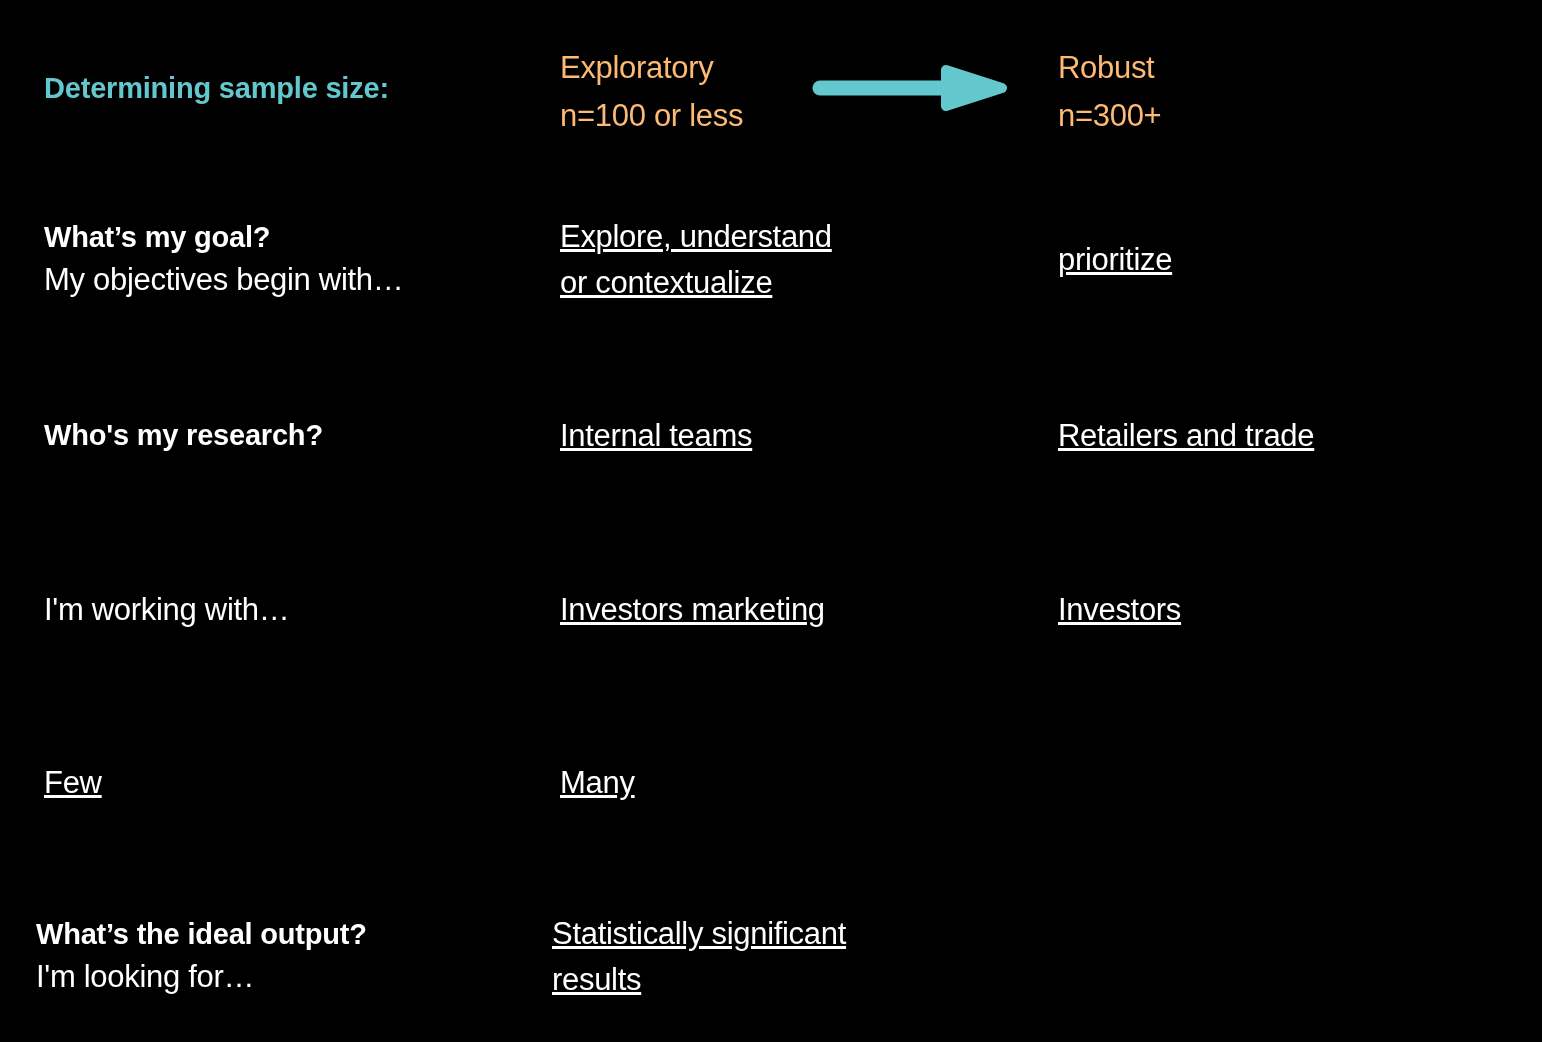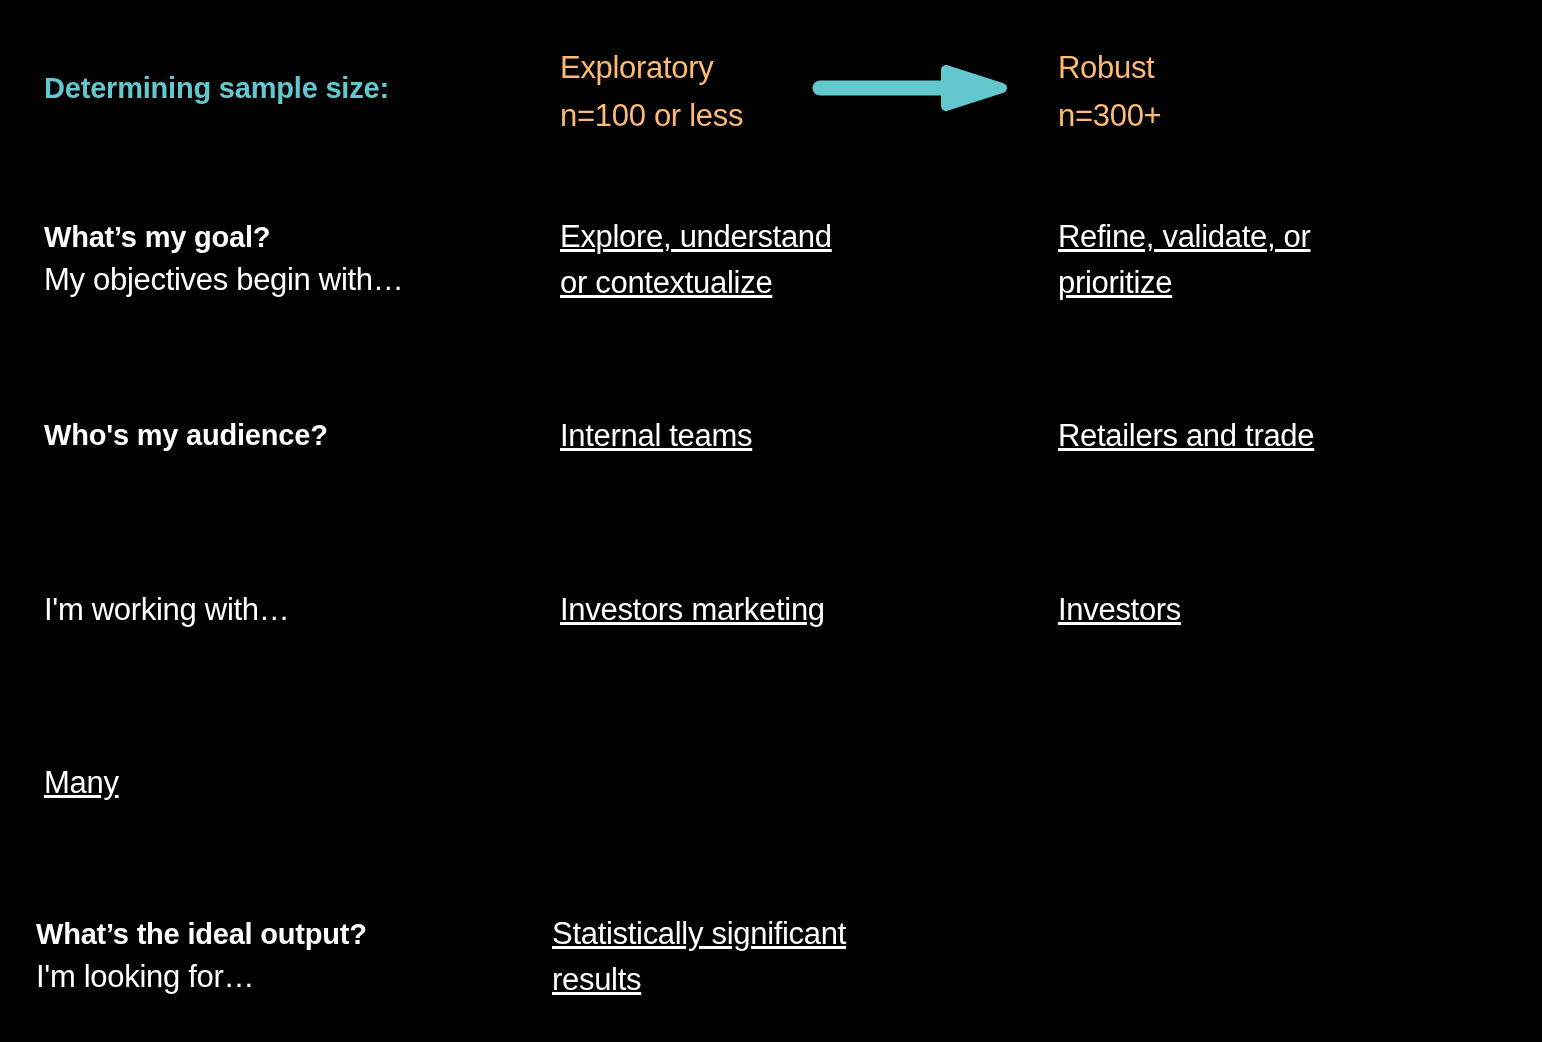--- a/index.html
+++ b/index.html
@@ -138,29 +138,28 @@
       <span class="q-reg">My objectives begin with…</span>
     </div>
     <div class="cell">
       <div class="ans">
         <span class="l1">Explore, understand</span>
         <span class="l2">or contextualize</span>
       </div>
     </div>
     <div class="cell">
       <div class="ans">
-        <span class="l1">Refine, validate, or</span>
         <span class="l2">prioritize</span>
       </div>
     </div>
   </div>
 
   <div class="row row-2">
     <div class="cell">
-      <span class="q-bold">Who's my audience?</span>
+      <span class="q-bold">Who's my research?</span>
     </div>
     <div class="cell">
       <div class="ans">
         <span class="l1">Internal teams</span>
       </div>
     </div>
     <div class="cell">
       <div class="ans">
         <span class="l1">Retailers and trade</span>
       </div>
@@ -177,20 +176,25 @@
       </div>
     </div>
     <div class="cell">
       <div class="ans">
         <span class="l1">Investors</span>
       </div>
     </div>
   </div>
 
   <div class="row row-4">
+    <div class="cell">
+      <div class="ans">
+        <span class="l1">Few</span>
+      </div>
+    </div>
     <div class="cell">
       <div class="ans">
         <span class="l1">Many</span>
       </div>
     </div>
   </div>
 
   <div class="row row-5">
     <div class="cell">
       <span class="q-bold">What’s the ideal output?</span>

